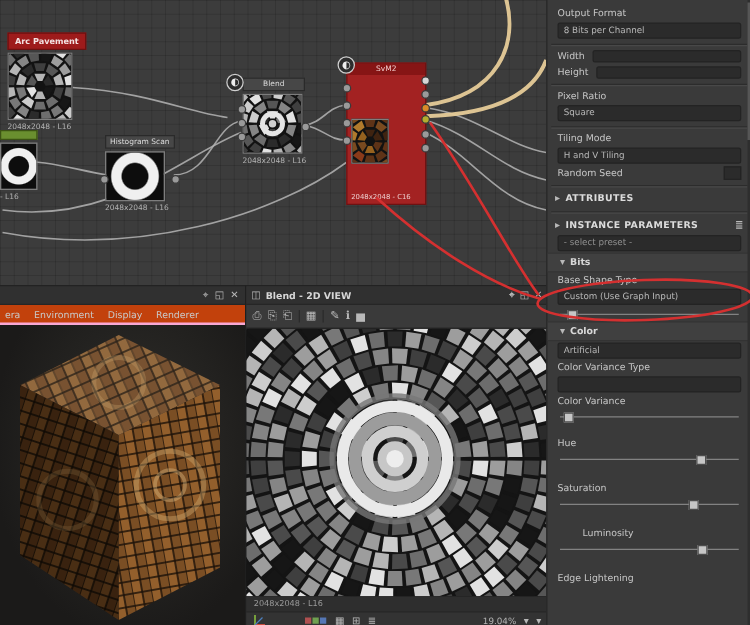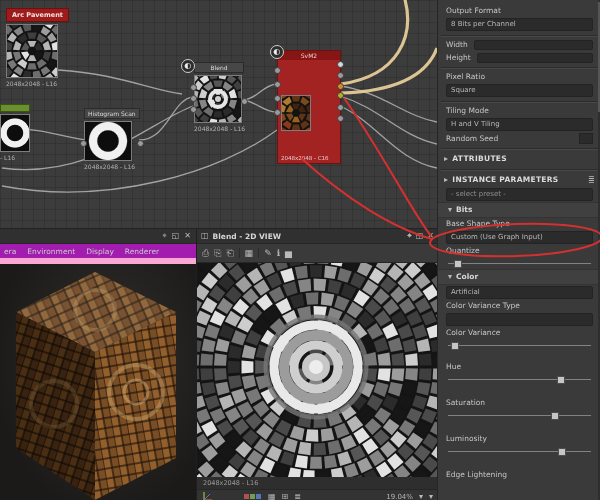--- a/index.html
+++ b/index.html
@@ -24,22 +24,22 @@
   .ncap{font-size:6px;color:#b2b2b2;margin-top:2px;white-space:nowrap;}
   .badge{position:absolute;width:12px;height:12px;border-radius:50%;background:#2d2d2d;
      border:1px solid #cfcfcf;color:#eee;font-size:8px;line-height:11px;text-align:center;}
   .dot{position:absolute;width:5px;height:5px;border-radius:50%;background:#9a9a9a;border:1px solid #3a3a3a;}
   #node-svm2{width:62px;height:112px;background:#a32222;border:1px solid #6d1212;}
   #node-svm2 .nhdr{background:#861515;color:#f0cc
   cc;border:none;}
   
   .view3d{position:absolute;left:0;top:228px;width:196px;height:272px;background:#242424;border-top:1px solid #222;}
   .hdr3d{height:14px;background:#303030;display:flex;justify-content:flex-end;align-items:center;gap:5px;padding:0 5px;border-bottom:1px solid #262626;}
-  .menubar{height:14px;background:#a21caf;display:flex;gap:11px;align-items:center;padding:0 4px;
-           font-size:7.5px;color:#c9c9c9;border-bottom:6px solid #f9a8d4;}
+  .menubar{height:14px;background:#c2410c;display:flex;gap:11px;align-items:center;padding:0 4px;
+           font-size:7.5px;color:#c9c9c9;border-bottom:2px solid #f9a8d4;}
   .viewport{position:relative;height:243px;background:radial-gradient(ellipse at 55% 40%, #31302c 0%, #1b1a19 75%);overflow:hidden;}
   
   .view2d{position:absolute;left:196px;top:228px;width:241px;height:272px;background:#2b2b2b;
           border-left:1px solid #1f1f1f;border-top:1px solid #222;}
   .titlebar{height:14px;background:#303030;display:flex;align-items:center;gap:4px;padding:0 4px;
             font-size:7.5px;font-weight:bold;color:#d6d6d6;border-bottom:1px solid #262626;}
   .titlebar .sp{flex:1}
   .icon{color:#b9b9b9;font-size:9px;line-height:12px;}
   .icon.sm{font-size:8px}
   .toolbar2d{height:18px;background:#3a3a3a;display:flex;align-items:center;gap:5px;padding:0 5px;border-bottom:1px solid #262626;}
@@ -86,21 +86,21 @@
       <path class="w" d="M2,186 C110,206 220,172 277,130"></path>
       <path class="w" d="M244,100 C258,98 262,86 276,84"></path>
       <path class="w" d="M244,100 C260,104 264,112 276,112"></path>
       <path class="w" d="M340,86 C382,92 404,116 437,122"></path>
       <path class="w" d="M340,96 C380,108 400,136 437,144"></path>
       <path class="w" d="M340,106 C376,122 396,160 437,168"></path>
       <path class="wb" d="M341,84 C398,76 416,36 404,-4" stroke="#e6cb98"></path>
       <path class="wb" d="M341,93 C402,91 428,72 437,48" stroke="#e6cb98"></path>
     </svg>
 
-    <div class="node" id="node-arc" style="left:6px;top:2px;">
+    <div class="node" id="node-arc" style="left:6px;top:20px;">
       <div class="ntag">Arc Pavement</div>
       <svg class="thumb" id="m-arc" width="50" height="52" viewBox="0 0 50 52">
           <path d="M29.5,26.5L36.0,27.2L31.5,34.9L27.7,29.7Z" fill="#161616"></path>
           <path d="M26.9,30.2L29.5,36.1L20.5,36.1L23.1,30.2Z" fill="#b5b5b5"></path>
           <path d="M22.3,29.7L18.5,34.9L14.0,27.2L20.5,26.5Z" fill="#e2e2e2"></path>
           <path d="M20.5,25.5L14.0,24.8L18.5,17.1L22.3,22.3Z" fill="#565656"></path>
           <path d="M23.1,21.8L20.5,15.9L29.5,15.9L26.9,21.8Z" fill="#b5b5b5"></path>
           <path d="M27.7,22.3L31.5,17.1L36.0,24.8L29.5,25.5Z" fill="#2b2b2b"></path>
           <path d="M37.6,26.8L44.1,27.2L41.2,36.3L35.7,32.8Z" fill="#3f3f3f"></path>
           <path d="M34.7,34.1L39.8,38.2L32.0,43.8L29.7,37.8Z" fill="#6d6d6d"></path>
@@ -1153,21 +1153,20 @@
       <span class="sp"></span>
       <span class="icon sm">≣</span>
     </div>
     <div class="p-field" style="color:#8f8f8f;">- select preset -</div>
     <div class="p-sub">
       <span class="icon sm">▾</span>
       <span>Bits</span>
     </div>
     <div class="p-label" style="height:12px;line-height:12px;">Base Shape Type</div>
     <div class="p-field">Custom (Use Graph Input)</div>
-    <div class="p-label" style="height:12px;line-height:12px;">Quantize</div>
     <div class="p-slider">
       <div class="track"></div>
       <div class="handle" style="left:4%;"></div>
     </div>
     <div class="p-sub">
       <span class="icon sm">▾</span>
       <span>Color</span>
     </div>
     <div class="p-field">Artificial</div>
     <div class="p-label" style="height:12px;line-height:12px;">Color Variance Type</div>
@@ -1183,21 +1182,21 @@
       <div class="track"></div>
       <div class="handle" style="left:76%;"></div>
     </div>
     <div style="height:12px"></div>
     <div class="p-label" style="height:12px;line-height:12px;">Saturation</div>
     <div class="p-slider">
       <div class="track"></div>
       <div class="handle" style="left:72%;"></div>
     </div>
     <div style="height:12px"></div>
-    <div class="p-label" style="height:12px;line-height:12px;">Luminosity</div>
+    <div class="p-label" style="height:12px;line-height:12px;margin-left:20px;">Luminosity</div>
     <div class="p-slider">
       <div class="track"></div>
       <div class="handle" style="left:77%;"></div>
     </div>
     <div style="height:12px"></div>
     <div class="p-label" style="height:12px;line-height:12px;">Edge Lightening</div>
 
     <div class="scrollbar">
         <div class="scrollthumb"></div>
       </div>

